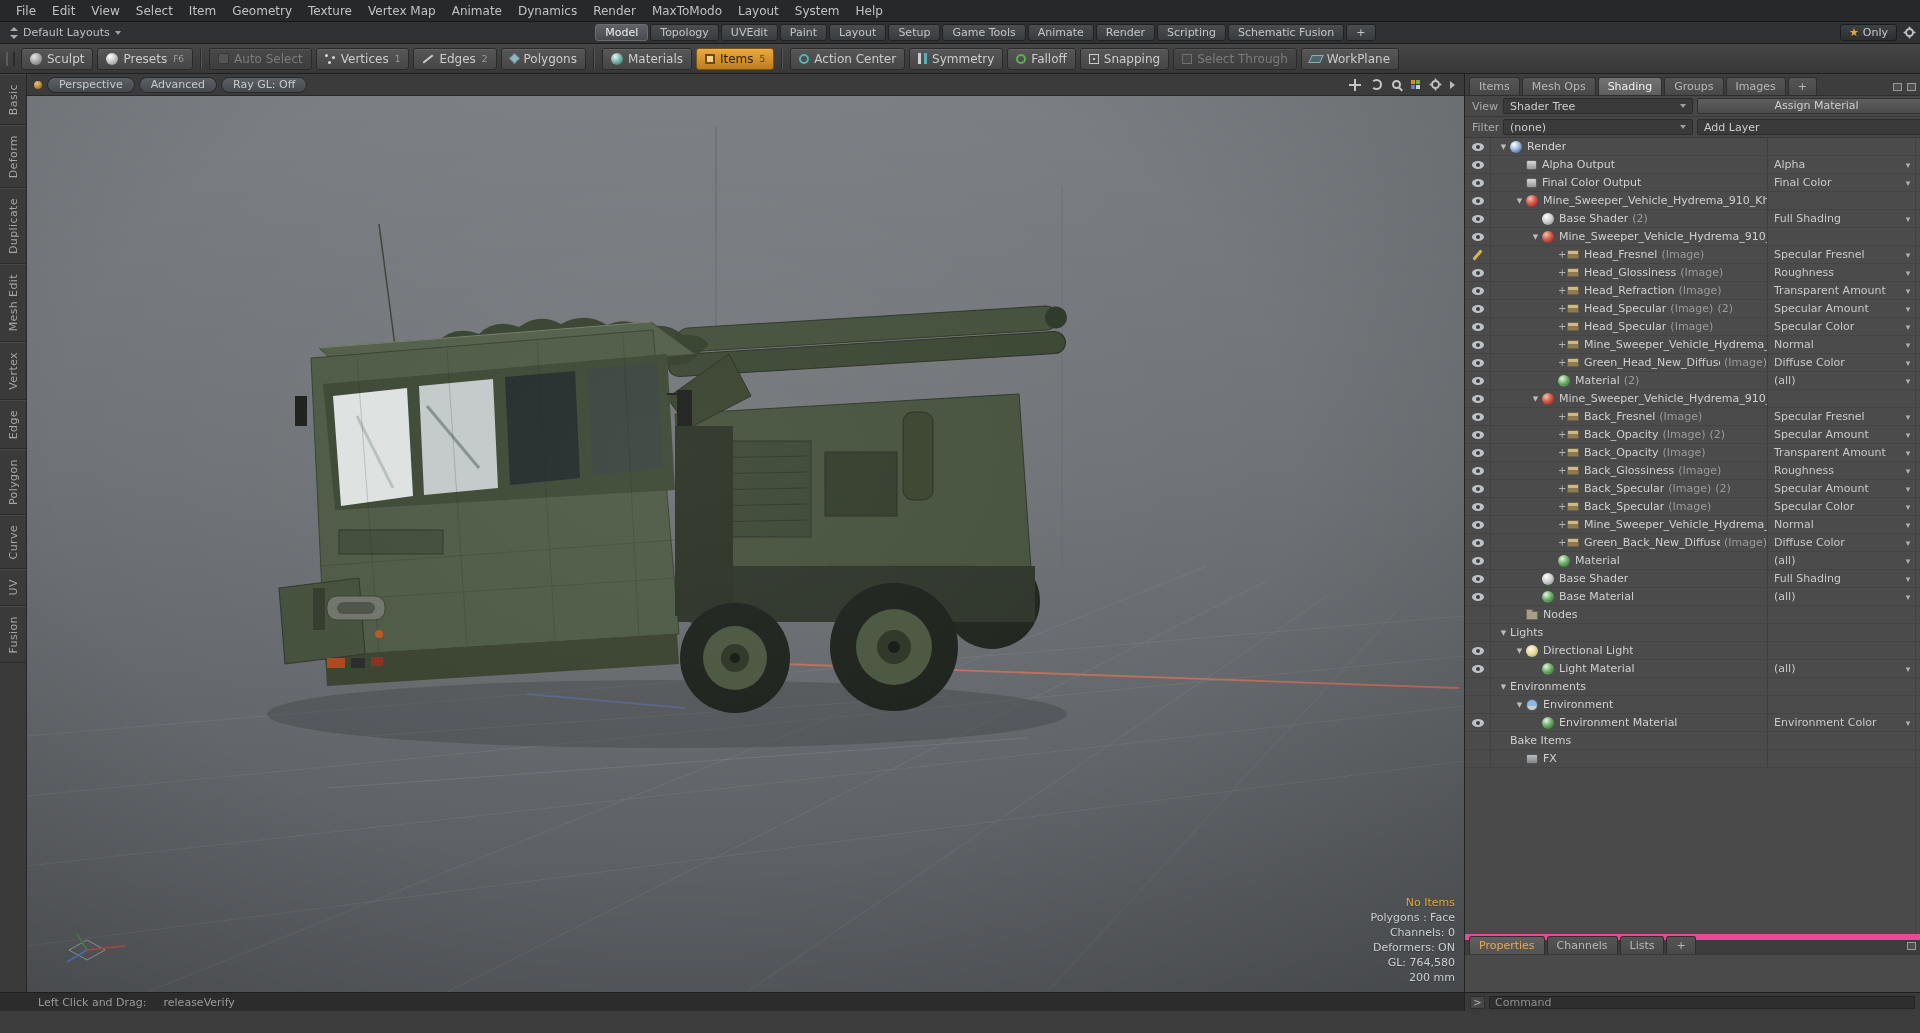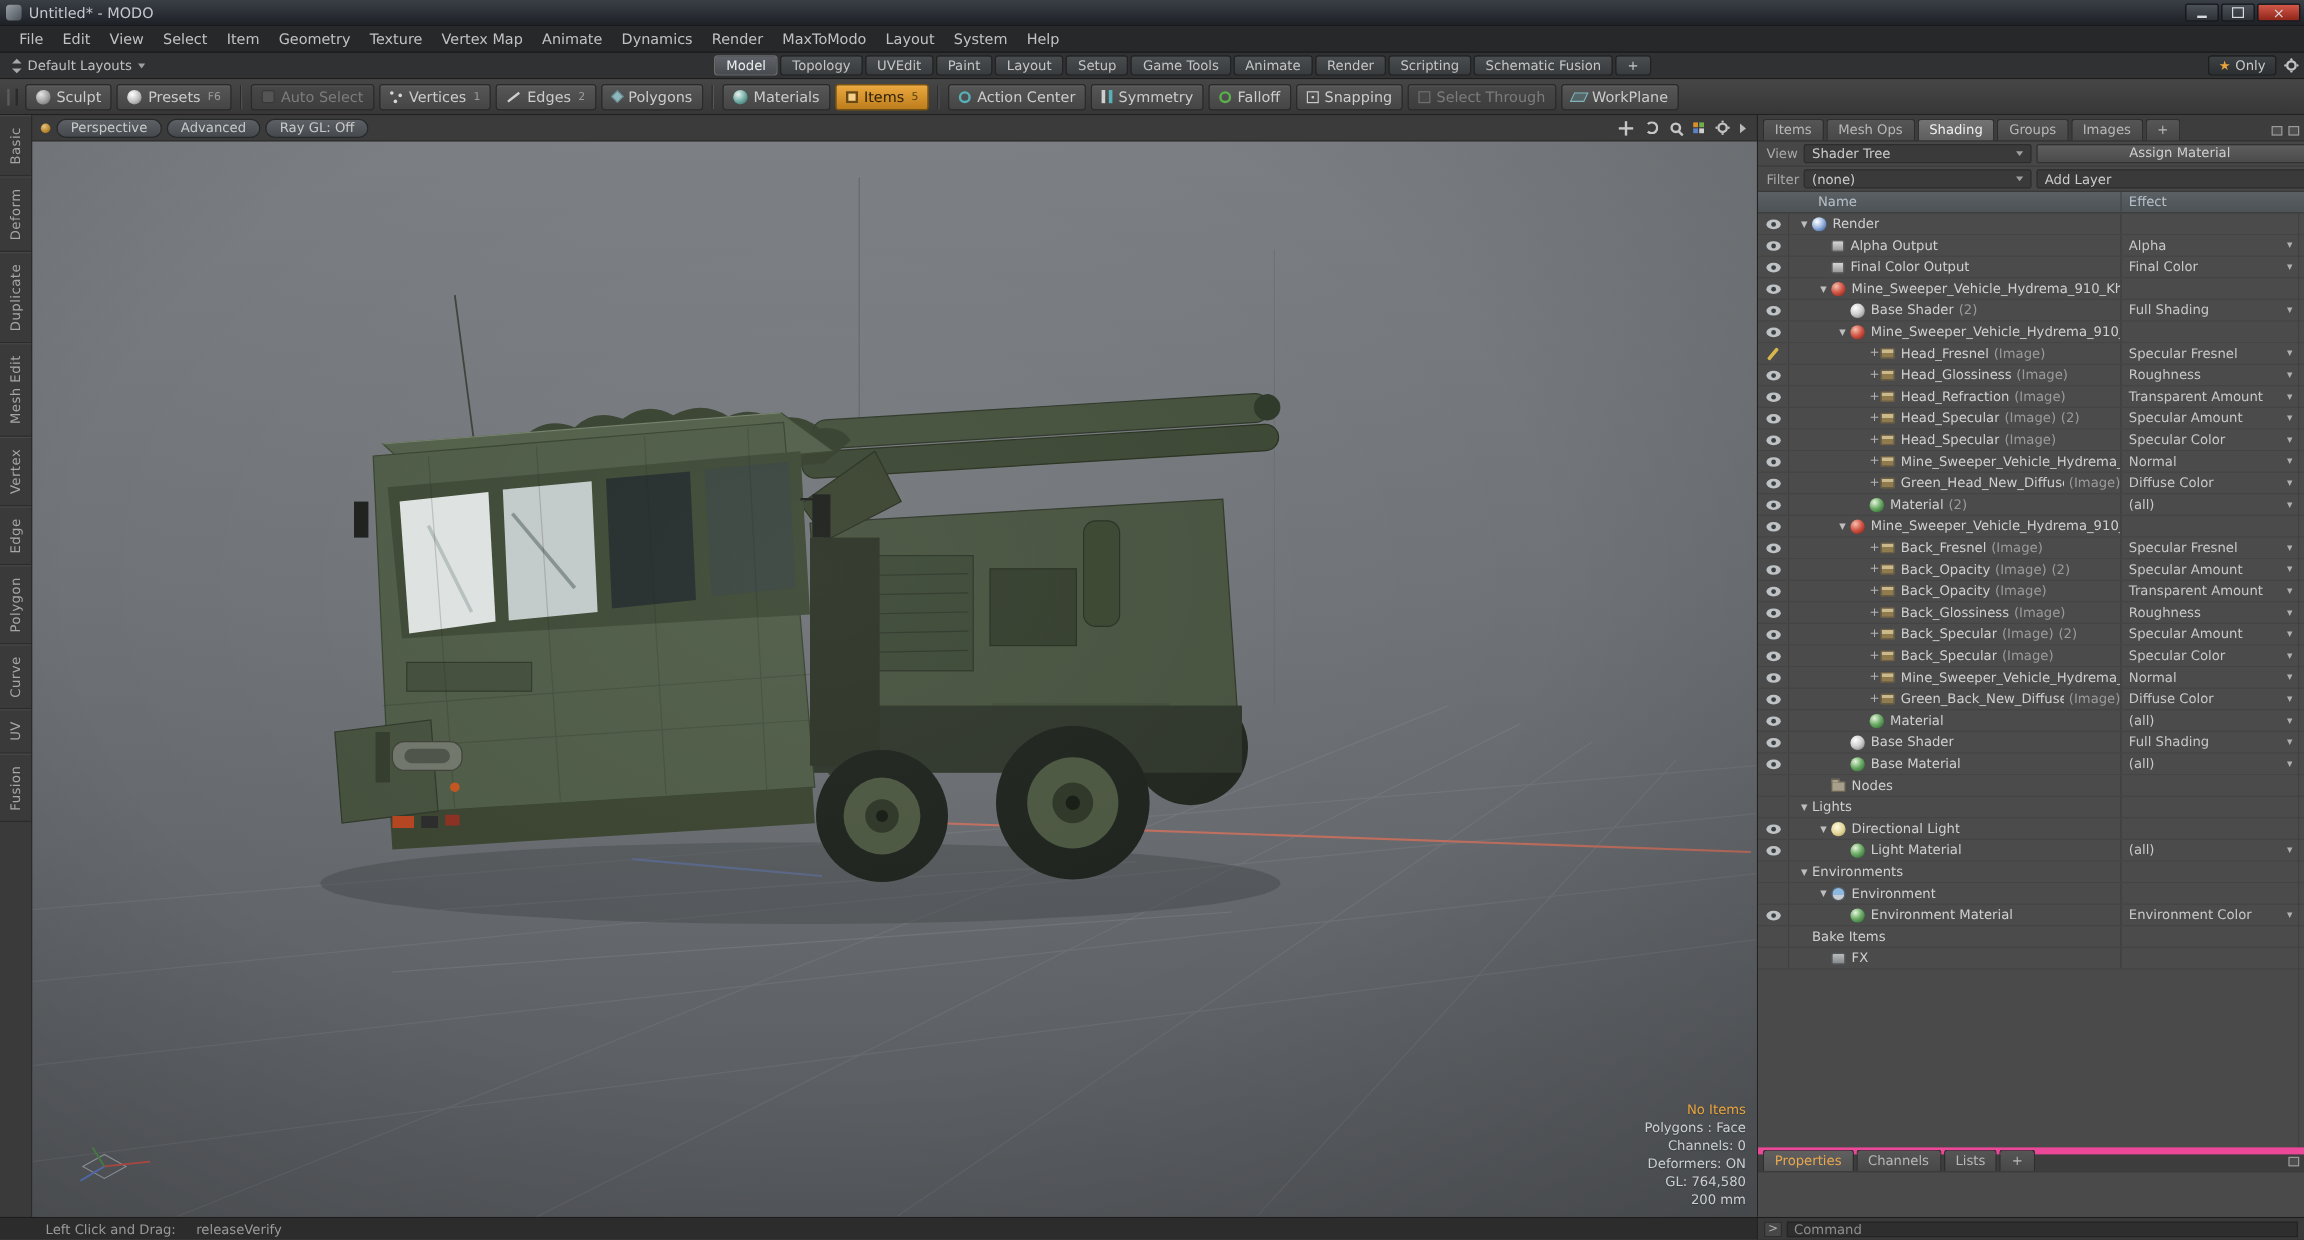--- a/index.html
+++ b/index.html
@@ -133,29 +133,20 @@
   .sb-left{flex:1;display:flex;align-items:center;gap:17px;padding-left:38px;}
   .sb-cmd{width:456px;background:#3a3a3a;border-left:1px solid #222;display:flex;align-items:center;gap:4px;padding:0 5px;}
   .cmd-prompt{width:15px;height:13px;line-height:12px;text-align:center;background:#474747;border:1px solid #2d2d2d;color:#b0b0b0;font-size:10px;flex:none;}
   .cmd-field{flex:1;height:13px;line-height:12px;background:#2e2e2e;border:1px solid #242424;color:#8f8f8f;font-size:11px;padding:0 5px;}
 </style>
 </head>
 <body>
 
 <div id="app">
 
-  <div class="titlebar">
-    <span class="app-icon"></span>
-    <span class="title-text">Untitled* - MODO</span>
-    <span class="win-btns">
-      <span class="wb wb-min"></span>
-      <span class="wb wb-max"></span>
-      <span class="wb wb-close"></span>
-    </span>
-  </div>
 
   <div class="menubar">
       <span class="menu-item">File</span>
       <span class="menu-item">Edit</span>
       <span class="menu-item">View</span>
       <span class="menu-item">Select</span>
       <span class="menu-item">Item</span>
       <span class="menu-item">Geometry</span>
       <span class="menu-item">Texture</span>
       <span class="menu-item">Vertex Map</span>
@@ -472,24 +463,20 @@
             <span class="dd-caret"></span>
         </span>
         <span class="dropdown w200">
           <span>Add Layer</span>
           <span class="spacer"></span>
             <span class="dd-caret"></span>
         </span>
         <span class="rbtn sqbtn"></span>
       </div>
 
-      <div class="rp-colhead">
-        <span class="ch-name">Name</span>
-        <span class="ch-effect">Effect</span>
-      </div>
 
       <div class="tree">
           <div class="tr">
             <div class="gutter">
               <i class="eye"></i>
             </div>
             <div class="ncell" style="padding-left: 6px;">
               <span class="arw">▼</span>
               <i class="ti render-icon"></i>
               <span class="lbl">Render</span>

